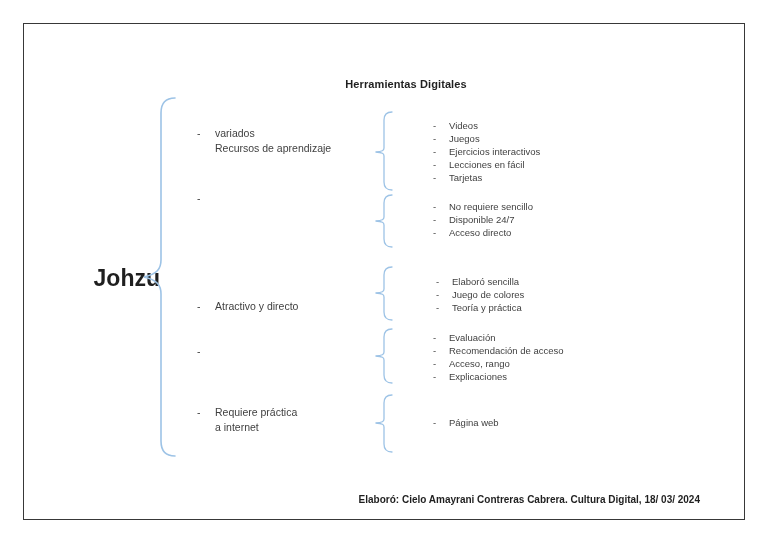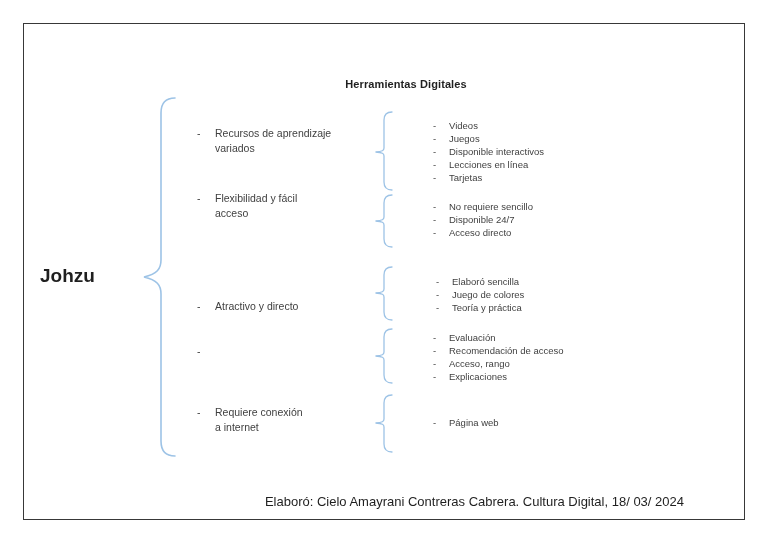--- a/index.html
+++ b/index.html
@@ -9,38 +9,38 @@
   }
   .frame{
     position:absolute;left:23px;top:23px;width:720px;height:495px;
     border:1.5px solid #383838;background:#ffffff;
   }
   .title{
     position:absolute;left:23px;top:78px;width:766px;text-align:center;
     font-size:11px;font-weight:bold;color:#1f1f1f;letter-spacing:.1px;
   }
   .root{
-    position:absolute;left:40px;top:265px;width:120px;text-align:left;
-    font-size:19px;font-weight:bold;color:#1f1f1f;
+    position:absolute;left:40px;top:265px;width:120px;text-align:right;
+    font-size:23px;font-weight:bold;color:#1f1f1f;
   }
   .braces{position:absolute;left:0;top:0;width:768px;height:543px;pointer-events:none;}
   .braces path{fill:none;stroke:#9dc3e6;stroke-linecap:round;}
   .main-item{
     position:absolute;left:197px;display:flex;align-items:flex-start;
     font-size:10.5px;line-height:15px;color:#3f3f3f;
   }
   .main-item .bullet{width:18px;flex:0 0 18px;}
   .sub-group{
     position:absolute;left:433px;font-size:9.5px;line-height:13px;color:#3f3f3f;
   }
   .sub-group.indent{left:436px;}
   .sub-row{display:flex;align-items:flex-start;height:13px;}
   .sub-row .bullet{width:16px;flex:0 0 16px;}
   .footer{
-    position:absolute;right:84px;top:494px;font-size:13px;font-weight:normal;
+    position:absolute;right:68px;top:494px;font-size:10px;font-weight:bold;
     color:#1f1f1f;white-space:nowrap;
   }
 </style>
 </head>
 <body>
 
 <div class="page">
 
   <div class="frame" style="border-color: rgb(56, 56, 56);"></div>
 
@@ -53,64 +53,60 @@
     <path stroke-width="1.3" d="M 392 112 C 386.5 112 384 114.5 384 120 L 384 148 C 384 150.5 382.5 151.5 375.5 152 C 382.5 152.5 384 153.5 384 156 L 384 182 C 384 187.5 386.5 190 392 190" style="stroke: rgb(157, 195, 230);"></path>
     <path stroke-width="1.3" d="M 392 195 C 386.5 195 384 197.5 384 203 L 384 217 C 384 219.5 382.5 220.5 375.5 221 C 382.5 221.5 384 222.5 384 225 L 384 239 C 384 244.5 386.5 247 392 247" style="stroke: rgb(157, 195, 230);"></path>
     <path stroke-width="1.3" d="M 392 267 C 386.5 267 384 269.5 384 275 L 384 289 C 384 291.5 382.5 292.5 375.5 293 C 382.5 293.5 384 294.5 384 297 L 384 312 C 384 317.5 386.5 320 392 320" style="stroke: rgb(157, 195, 230);"></path>
     <path stroke-width="1.3" d="M 392 329 C 386.5 329 384 331.5 384 337 L 384 352 C 384 354.5 382.5 355.5 375.5 356 C 382.5 356.5 384 357.5 384 360 L 384 375 C 384 380.5 386.5 383 392 383" style="stroke: rgb(157, 195, 230);"></path>
     <path stroke-width="1.3" d="M 392 395 C 386.5 395 384 397.5 384 403 L 384 419 C 384 421.5 382.5 422.5 375.5 423 C 382.5 423.5 384 424.5 384 427 L 384 444 C 384 449.5 386.5 452 392 452" style="stroke: rgb(157, 195, 230);"></path>
   </svg>
 
   <div class="main-item" style="top:126px">
     <span class="bullet">-</span>
     <span class="lines">
+      <div>variados</div>
       <div>Recursos de aprendizaje</div>
-      <div>variados</div>
     </span>
   </div>
   <div class="main-item" style="top:191px">
     <span class="bullet">-</span>
-    <span class="lines">
-      <div>Flexibilidad y fácil</div>
-      <div>acceso</div>
-    </span>
   </div>
   <div class="main-item" style="top:299px">
     <span class="bullet">-</span>
     <span class="lines">
       <div>Atractivo y directo</div>
     </span>
   </div>
   <div class="main-item" style="top:344px">
     <span class="bullet">-</span>
   </div>
   <div class="main-item" style="top:405px">
     <span class="bullet">-</span>
     <span class="lines">
-      <div>Requiere conexión</div>
+      <div>Requiere práctica</div>
       <div>a internet</div>
     </span>
   </div>
 
   <div class="sub-group" style="top:119px">
     <div class="sub-row">
       <span class="bullet">-</span>
       <span>Videos</span>
     </div>
     <div class="sub-row">
       <span class="bullet">-</span>
       <span>Juegos</span>
     </div>
     <div class="sub-row">
       <span class="bullet">-</span>
-      <span>Disponible interactivos</span>
+      <span>Ejercicios interactivos</span>
     </div>
     <div class="sub-row">
       <span class="bullet">-</span>
-      <span>Lecciones en línea</span>
+      <span>Lecciones en fácil</span>
     </div>
     <div class="sub-row">
       <span class="bullet">-</span>
       <span>Tarjetas</span>
     </div>
   </div>
 
   <div class="sub-group" style="top:200px">
     <div class="sub-row">
       <span class="bullet">-</span>

